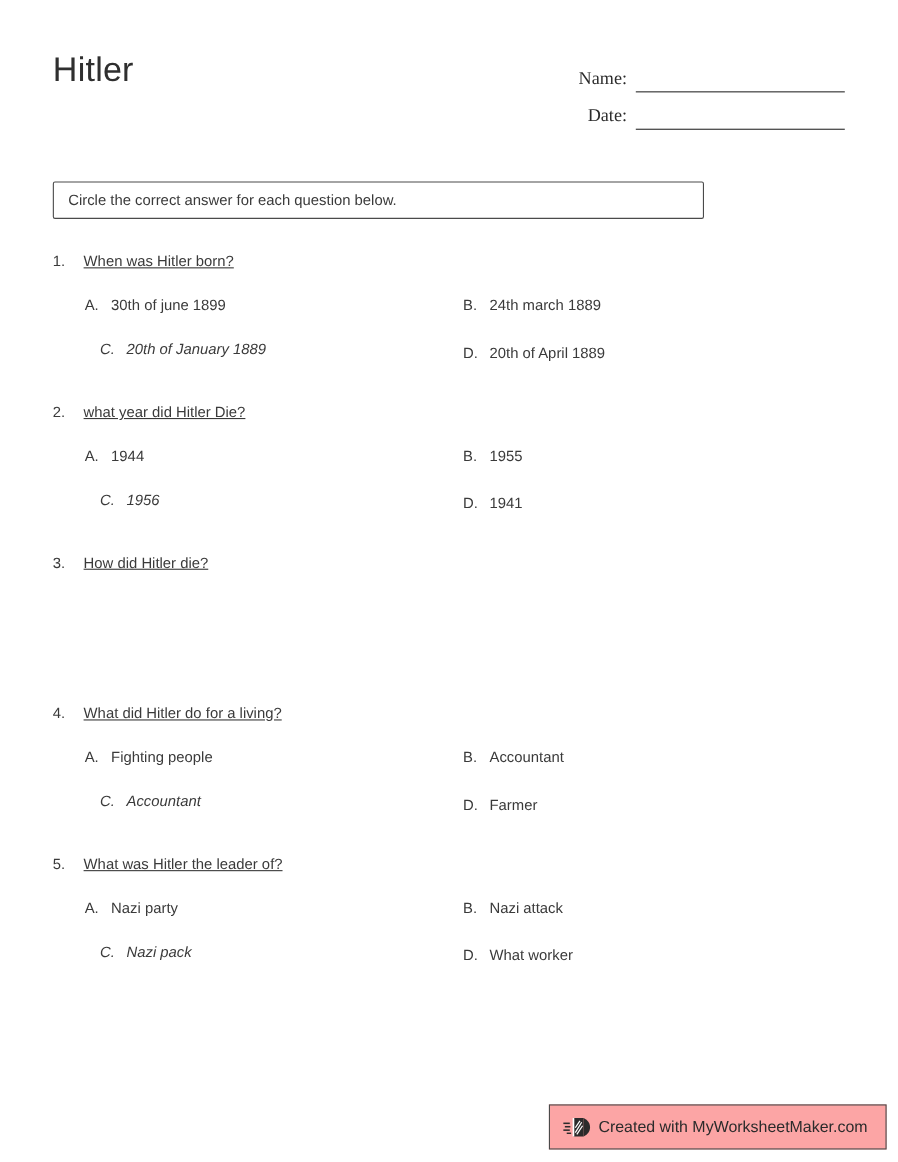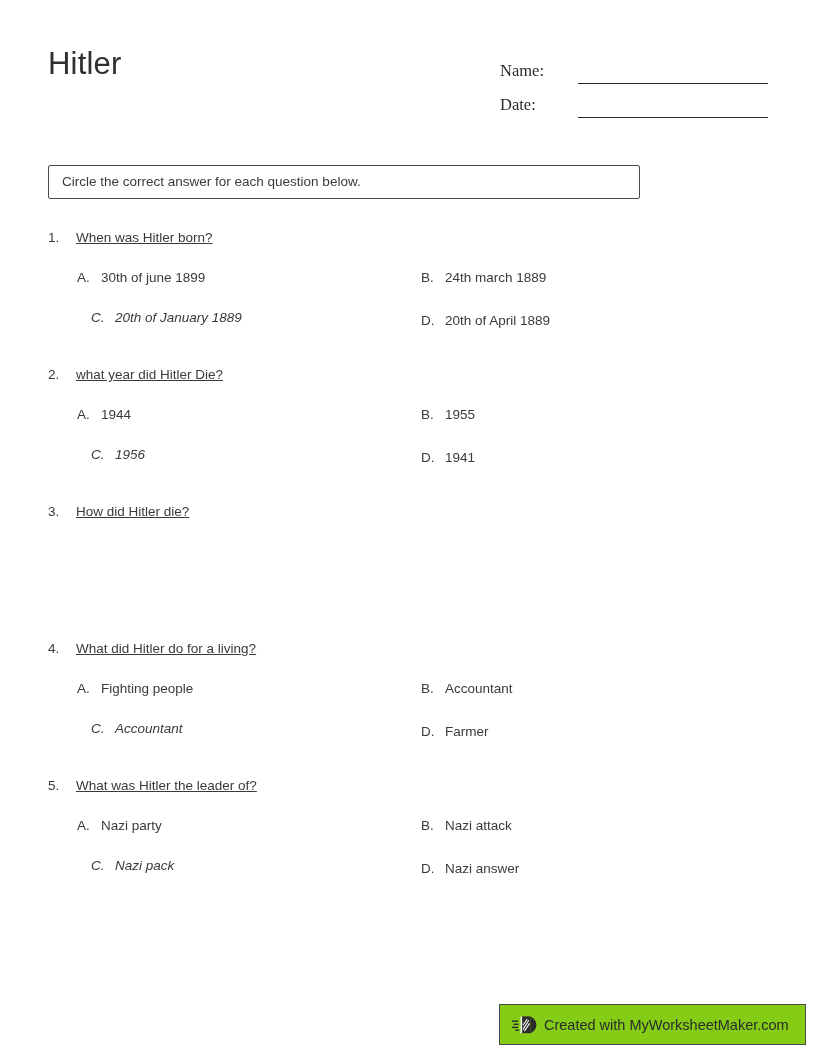--- a/index.html
+++ b/index.html
@@ -51,21 +51,21 @@
   .nd-row {
     display: flex;
     align-items: flex-end;
     height: 34px;
   }
   .nd-label {
     font-family: "Liberation Serif", serif;
     font-size: 16.5px;
     color: #2b2b2b;
     width: 78px;
-    text-align: left;
+    text-align: right;
     padding-right: 8px;
     line-height: 20px;
     padding-bottom: 3px;
     box-sizing: border-box;
   }
   .nd-line {
     flex: 1;
     border-bottom: 1.4px solid #2b2b2b;
     height: 22px;
   }
@@ -145,21 +145,21 @@
 
   
   .footer-badge {
     position: absolute;
     left: 499px;
     top: 1004px;
     width: 307px;
     height: 41px;
     border: 1.3px solid #4a4a4a;
     box-sizing: border-box;
-    background: #84cc16;
+    background: #fca5a5;
     display: flex;
     align-items: center;
     padding-left: 12px;
   }
   .badge-logo {
     width: 26px;
     height: 24px;
     flex: 0 0 26px;
     position: relative;
     margin-right: 6px;
@@ -245,21 +245,21 @@
 
     <div class="question-block">
       <div class="q-head">
         <span class="q-num">5.</span>
         <span class="q-text">What was Hitler the leader of?</span>
       </div>
       <div class="options">
         <div class="opt opt-a"><span class="opt-letter">A.</span><span>Nazi party</span></div>
         <div class="opt opt-b"><span class="opt-letter">B.</span><span>Nazi attack</span></div>
         <div class="opt opt-c"><span class="opt-letter">C.</span><span>Nazi pack</span></div>
-        <div class="opt opt-d"><span class="opt-letter">D.</span><span>Nazi answer</span></div>
+        <div class="opt opt-d"><span class="opt-letter">D.</span><span>What worker</span></div>
       </div>
     </div>
 
   </div>
 
   <div class="footer-badge">
     <span class="badge-logo">
       <svg width="26" height="24" viewBox="0 0 26 24" aria-hidden="true">
         <g fill="#2b2b2b">
           <rect x="0" y="7.5" width="6" height="1.4"></rect>

